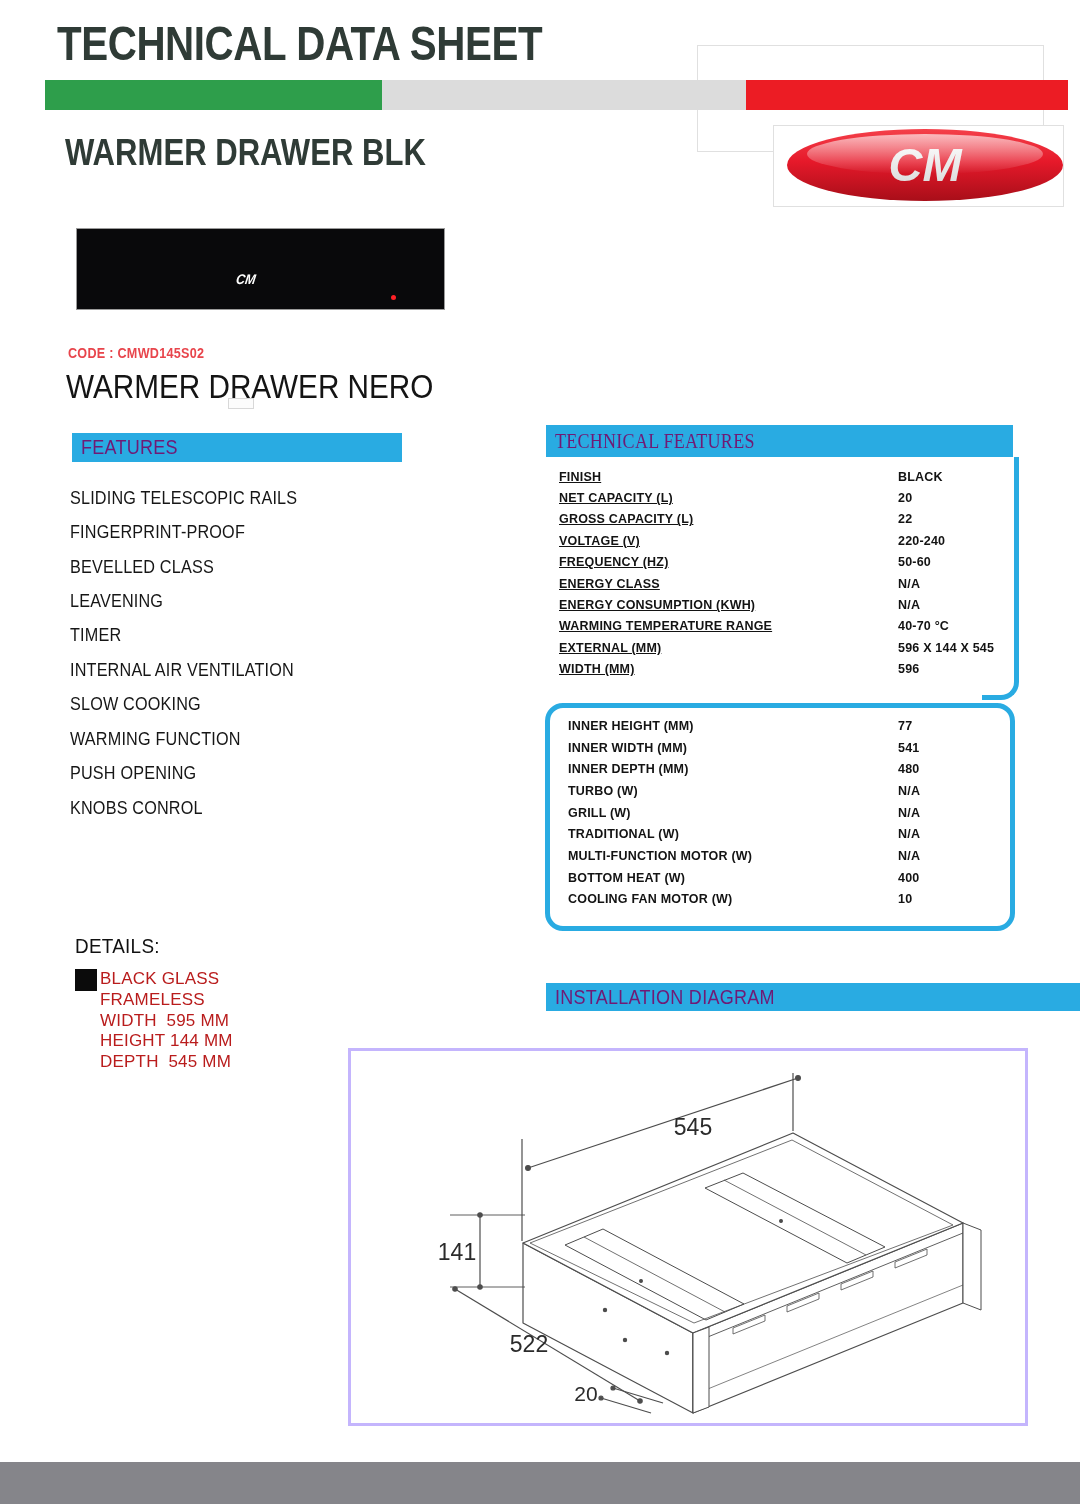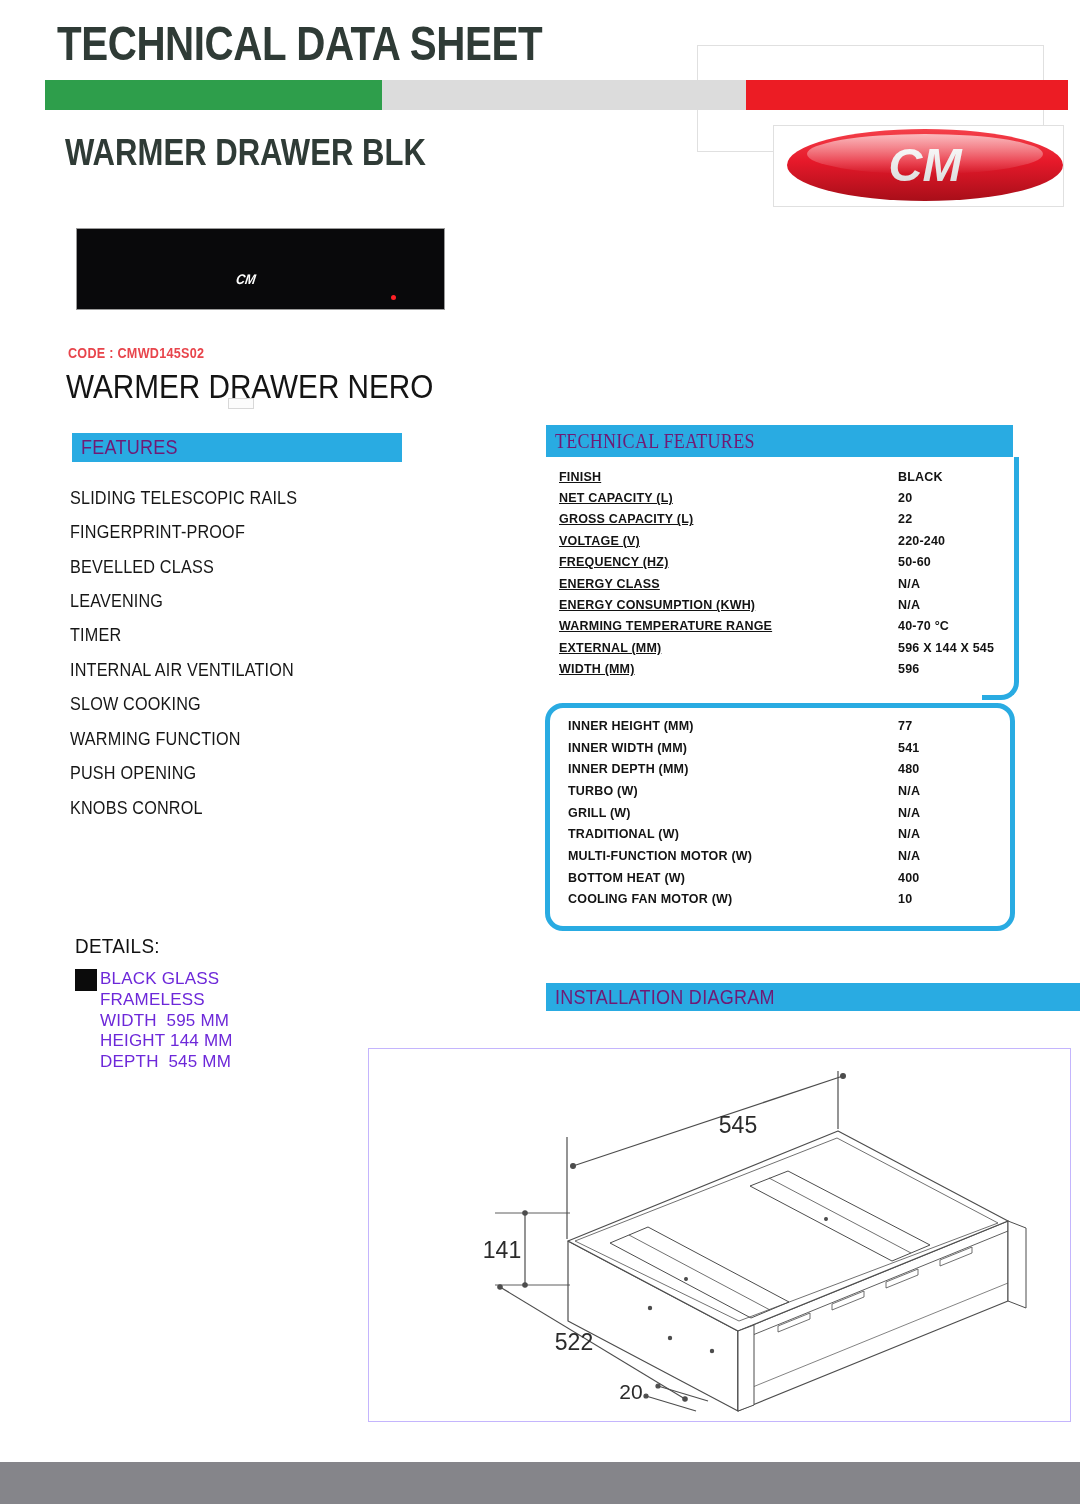--- a/index.html
+++ b/index.html
@@ -45,23 +45,23 @@
   .tf-label{padding-left:13px;font-size:12.5px;font-weight:700;letter-spacing:0.2px;}
   #tf-bottom .tf-label{padding-left:22px;}
   .tf-value{position:absolute;left:352px;font-size:12.5px;font-weight:700;letter-spacing:0.2px;}
 
   #tf-top-border{left:982px;top:457px;width:32px;height:238px;border-right:5px solid #29abe2;border-bottom:5px solid #29abe2;border-bottom-right-radius:18px;}
   #tf-bottom-border{left:545px;top:703px;width:470px;height:228px;border:5px solid #29abe2;border-radius:18px;box-sizing:border-box;}
 
   .details-heading{left:75px;top:934px;font-size:21px;font-weight:400;color:#111;letter-spacing:0.3px;}
   #color-swatch{left:75px;top:969px;width:22px;height:22px;background:#0b0b0b;}
   #details-lines{left:100px;top:969px;}
-  .details-line{height:20.7px;display:flex;align-items:center;font-size:17px;font-weight:400;color:#6d28d9;white-space:pre;letter-spacing:0.2px;}
-
-  #diagram-box{left:368px;top:1048px;width:674px;height:372px;border:1px solid #c4b5fd;background:#fff;padding-left:27px;}
+  .details-line{height:20.7px;display:flex;align-items:center;font-size:17px;font-weight:400;color:#b91c1c;white-space:pre;letter-spacing:0.2px;}
+
+  #diagram-box{left:348px;top:1048px;width:674px;height:372px;border:3px solid #c4b5fd;background:#fff;}
   #footer-bar{left:0;top:1462px;width:1080px;height:42px;background:#85858a;}
 </style>
 </head>
 <body>
 
 <div id="sheet">
 
   <div class="abs page-title"><span class="condensed">TECHNICAL DATA SHEET</span></div>
 
   <div class="abs deco-box" id="deco-box-1"></div>

